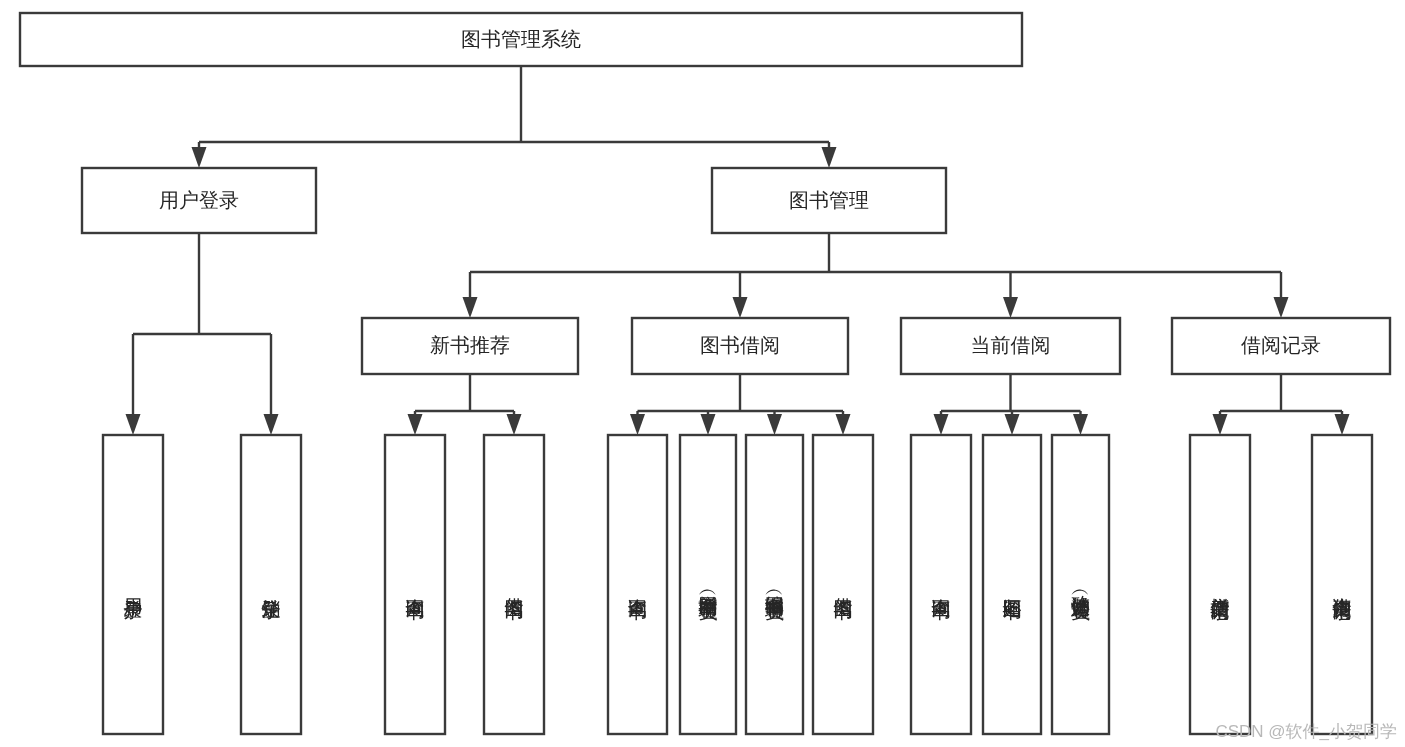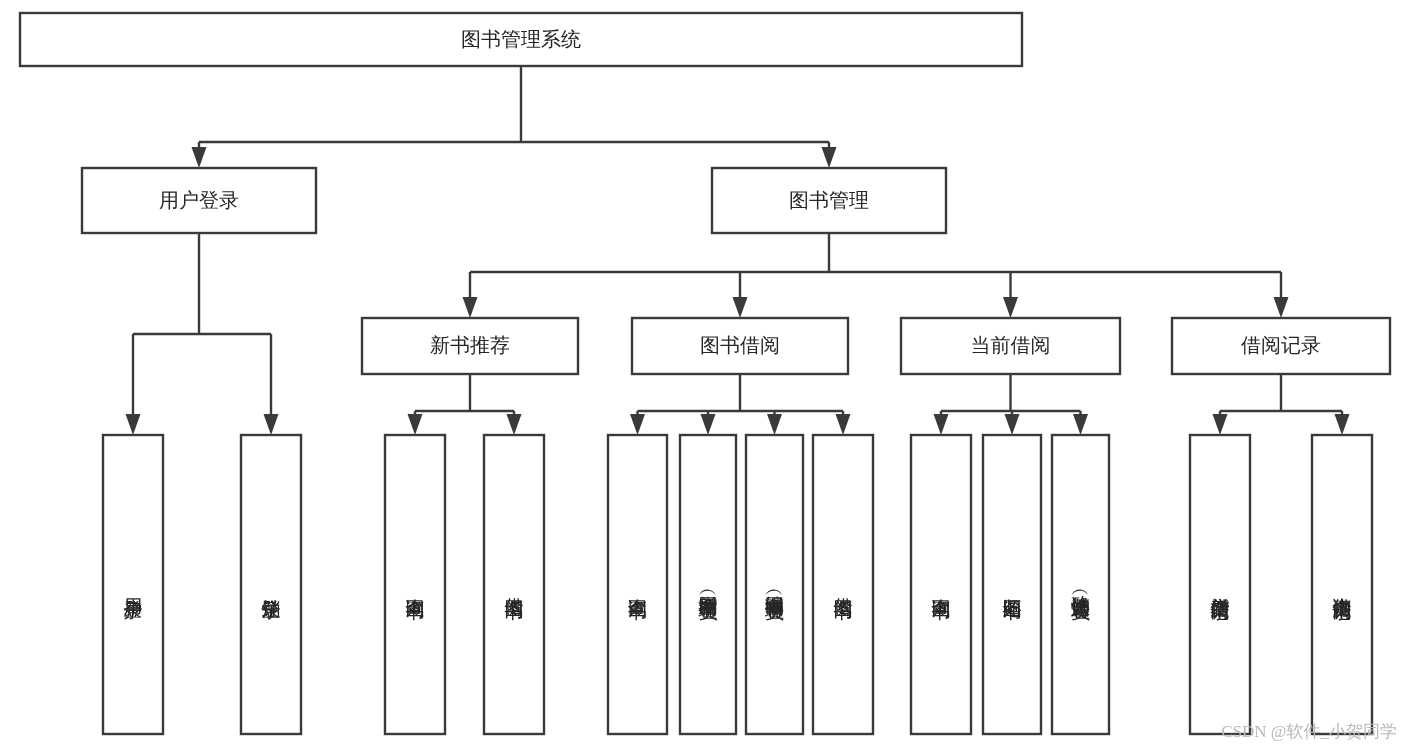--- a/index.html
+++ b/index.html
@@ -63,21 +63,21 @@
     font-size: 19px;
     line-height: 1.05;
     color: #262626;
     letter-spacing: 1px;
     white-space: nowrap;
   }
   .watermark {
     position: absolute;
     right: 8px;
     bottom: 4px;
-    font-family: Liberation Serif, serif;
+    font-family: Liberation Sans, sans-serif;
     font-size: 17px;
     color: #b8b8b8;
     white-space: nowrap;
     user-select: none;
   }
 </style>
 </head>
 <body>
 
 <div id="diagram-root">

